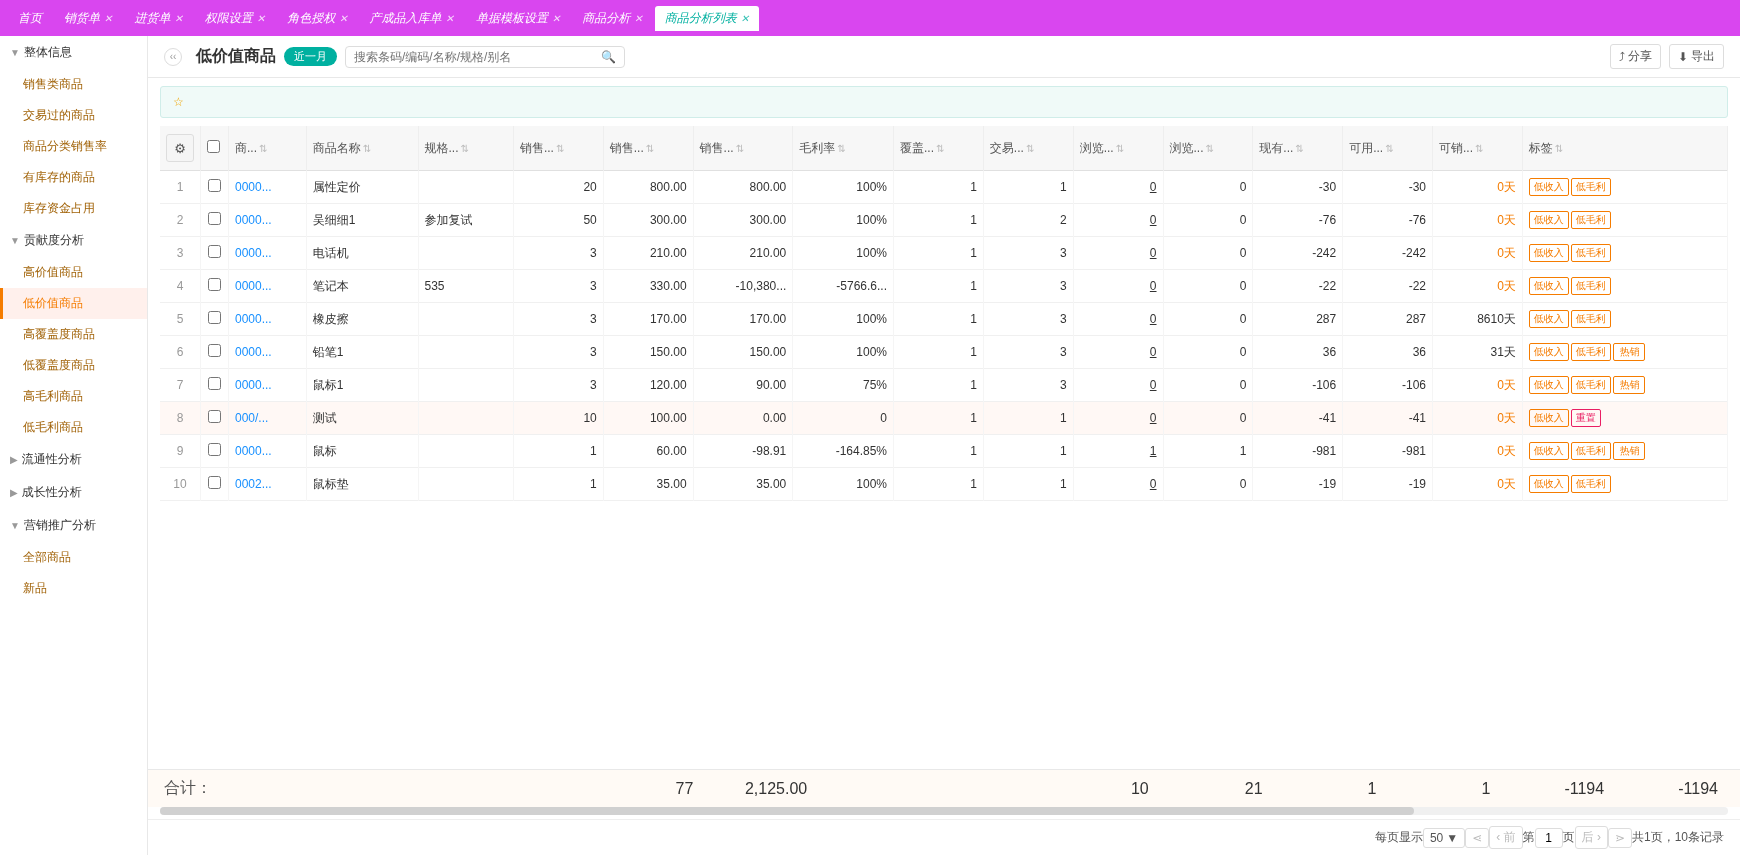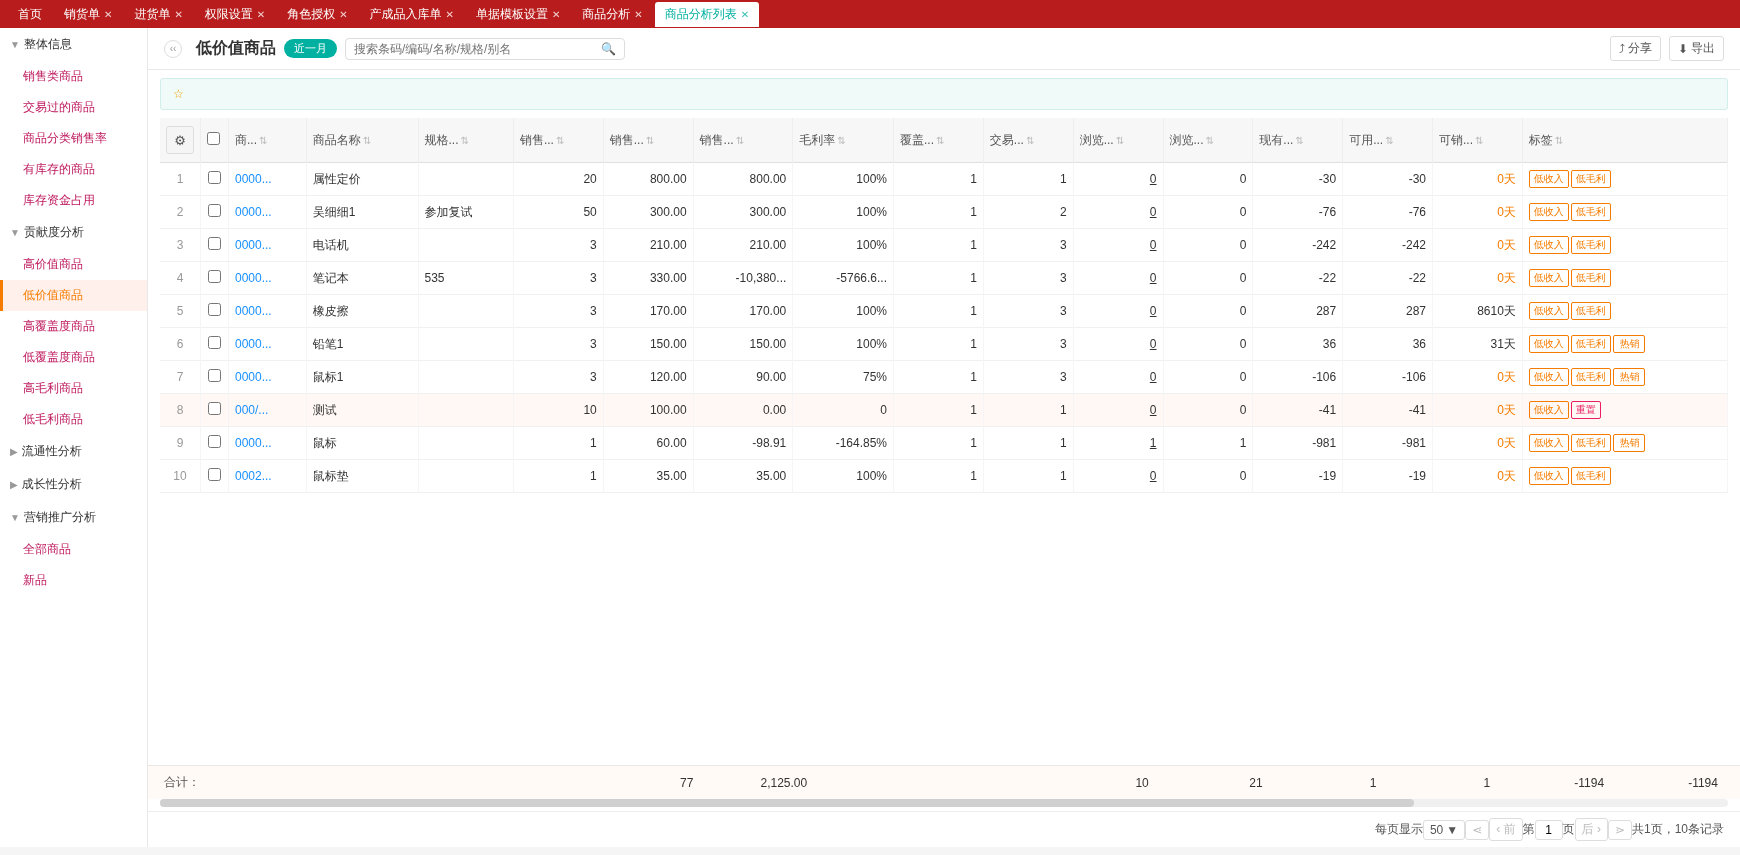--- a/index.html
+++ b/index.html
@@ -1,25 +1,26 @@
 <!DOCTYPE html>
 <html><head>
   <meta charset="utf-8">
   <style>
     * { box-sizing: border-box; margin: 0; padding: 0; }
     body { font-family: 'Microsoft YaHei', Arial, sans-serif; font-size: 12px; background: #f5f5f5; color: #333; }
     
     
     .top-nav {
-      background: #b91c1c;
-      display: flex;
-      align-items: center;
-      height: 28px;
+      background: #d946ef;
+      display: flex;
+      align-items: center;
+      height: 36px;
       padding: 0 8px;
       gap: 2px;
+      font-style: italic;
     }
     .nav-item {
       color: #fff;
       padding: 4px 10px;
       cursor: pointer;
       border-radius: 3px 3px 0 0;
       font-size: 12px;
       white-space: nowrap;
       display: flex;
       align-items: center;
@@ -55,21 +56,21 @@
       padding: 8px 10px;
       font-size: 12px;
       color: #333;
       cursor: pointer;
       gap: 4px;
     }
     .sidebar-group-title .arrow { font-size: 10px; color: #999; }
     .sidebar-item {
       padding: 7px 10px 7px 20px;
       font-size: 12px;
-      color: #be185d;
+      color: #a16207;
       cursor: pointer;
       border-left: 3px solid transparent;
     }
     .sidebar-item.active {
       background: #fff0ec;
       color: #f57c00;
       border-left-color: #f57c00;
     }
 
     
@@ -220,21 +221,21 @@
     .checkbox-cell { width: 28px; }
     .row-num { text-align: center; color: #999; width: 30px; }
 
     
     .total-bar {
       background: #fffaf5;
       border-top: 1px solid #e8e8e8;
       padding: 8px 16px;
       display: flex;
       align-items: center;
-      font-size: 12px;
+      font-size: 16px;
       gap: 0;
     }
     .total-label { color: #555; font-weight: 500; min-width: 80px; }
     .total-values {
       display: flex;
       flex: 1;
       gap: 0;
     }
     .total-cell {
       flex: 1;

